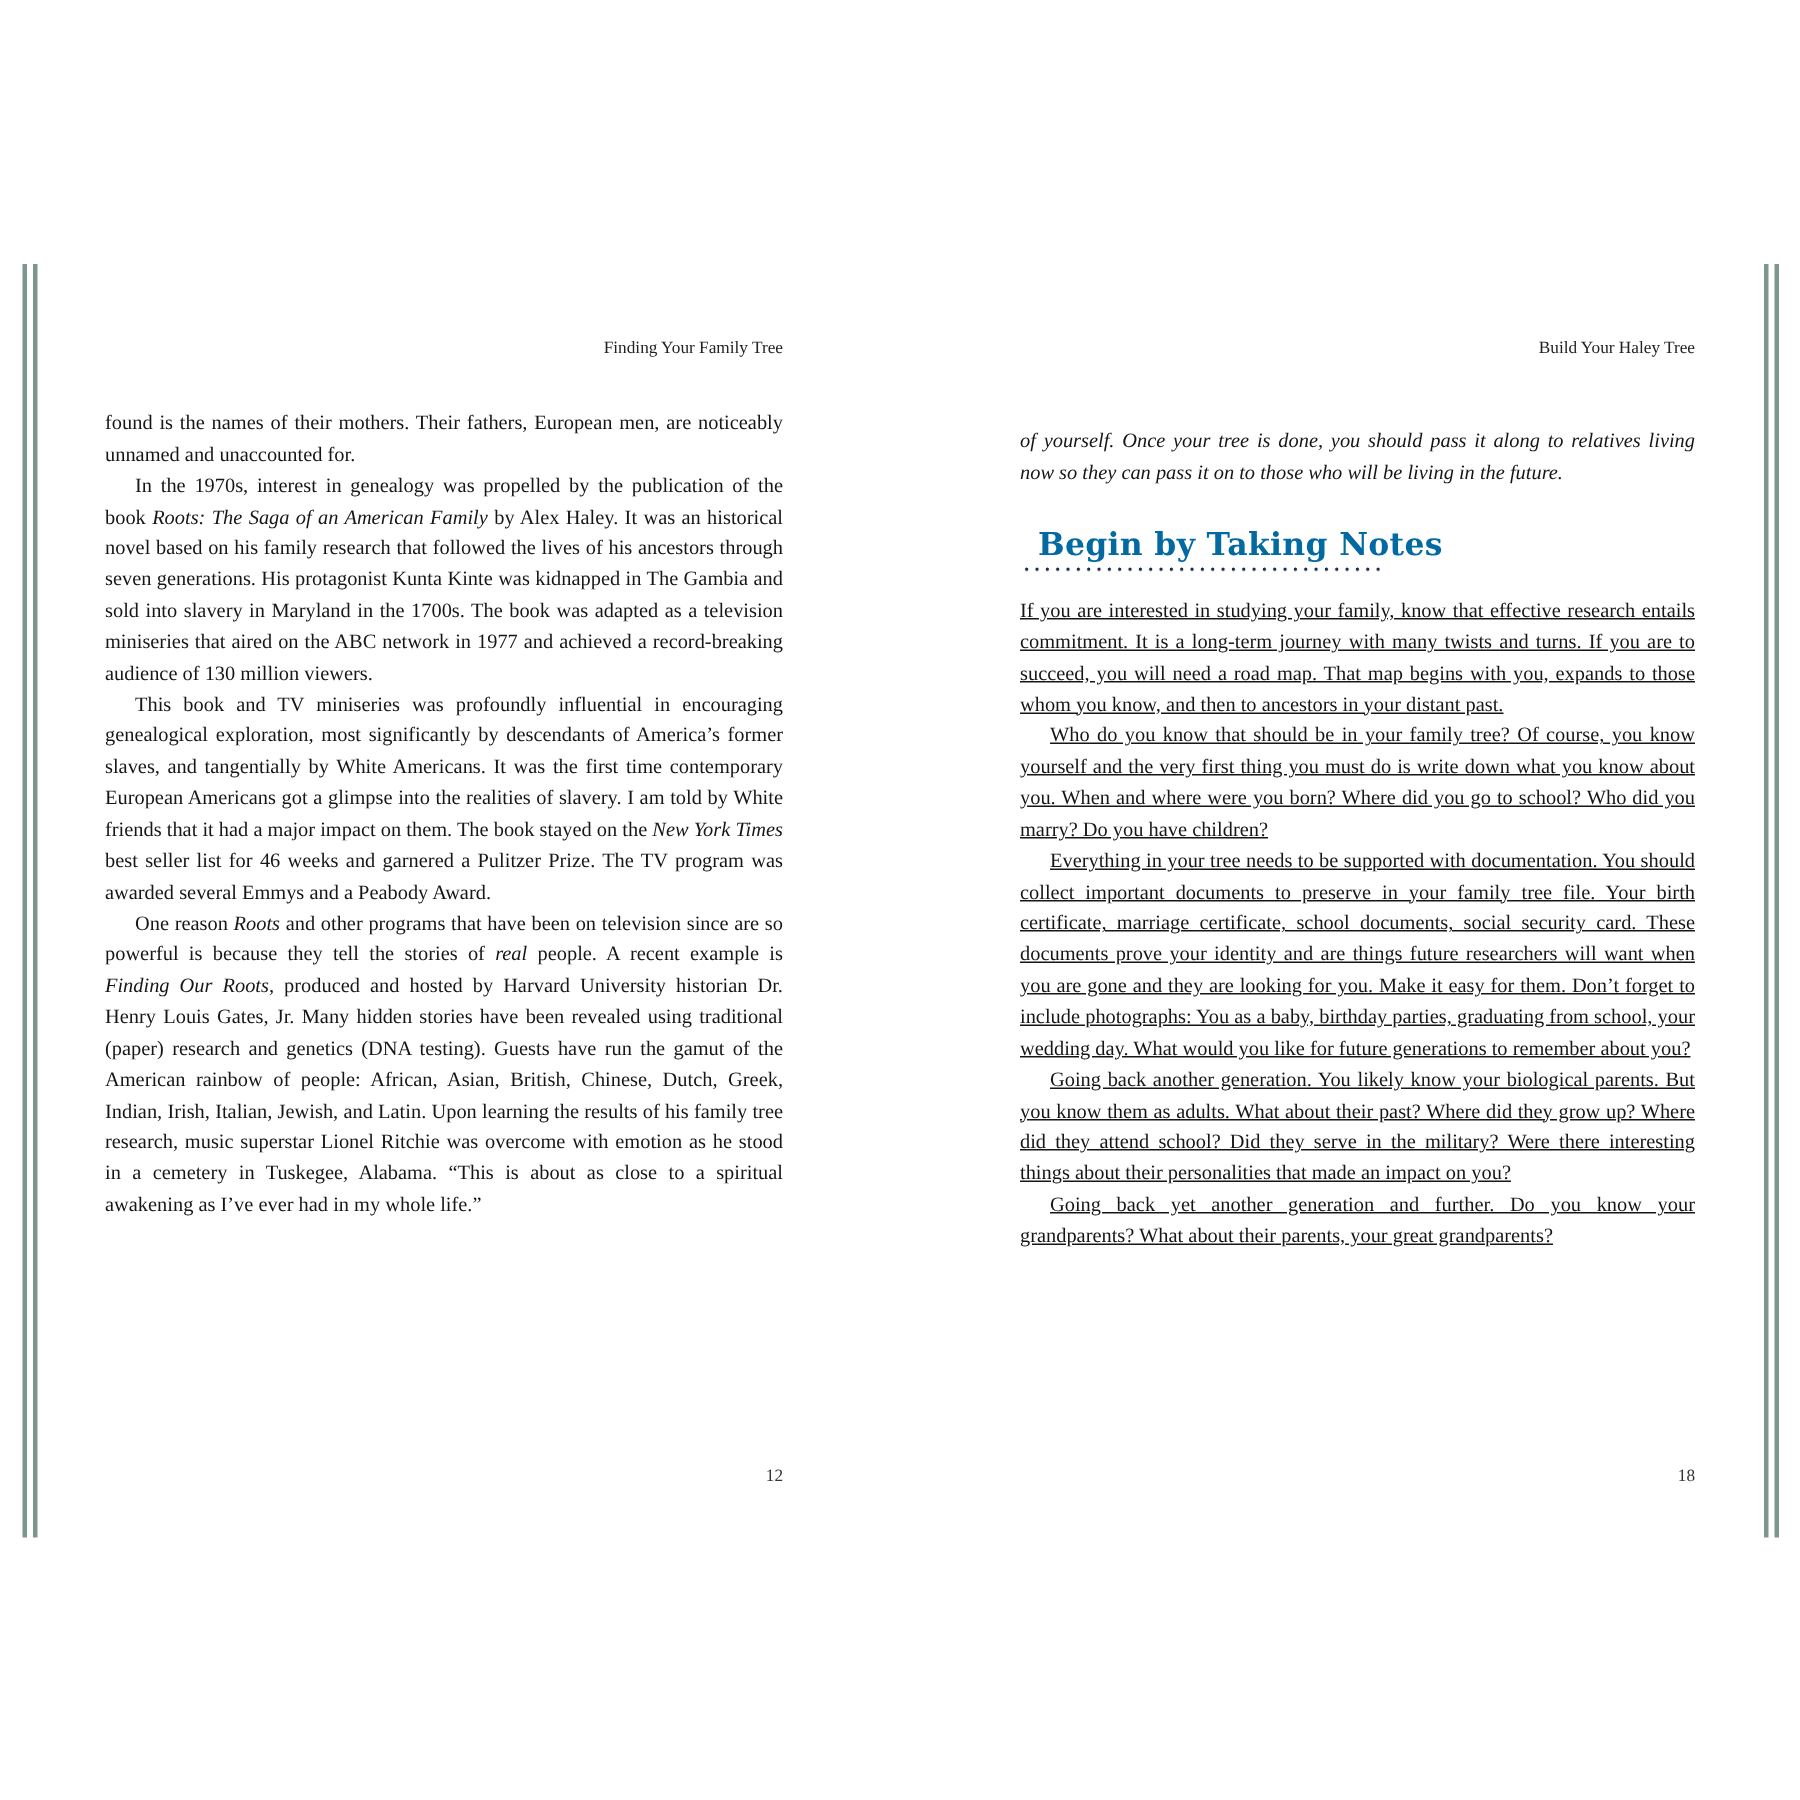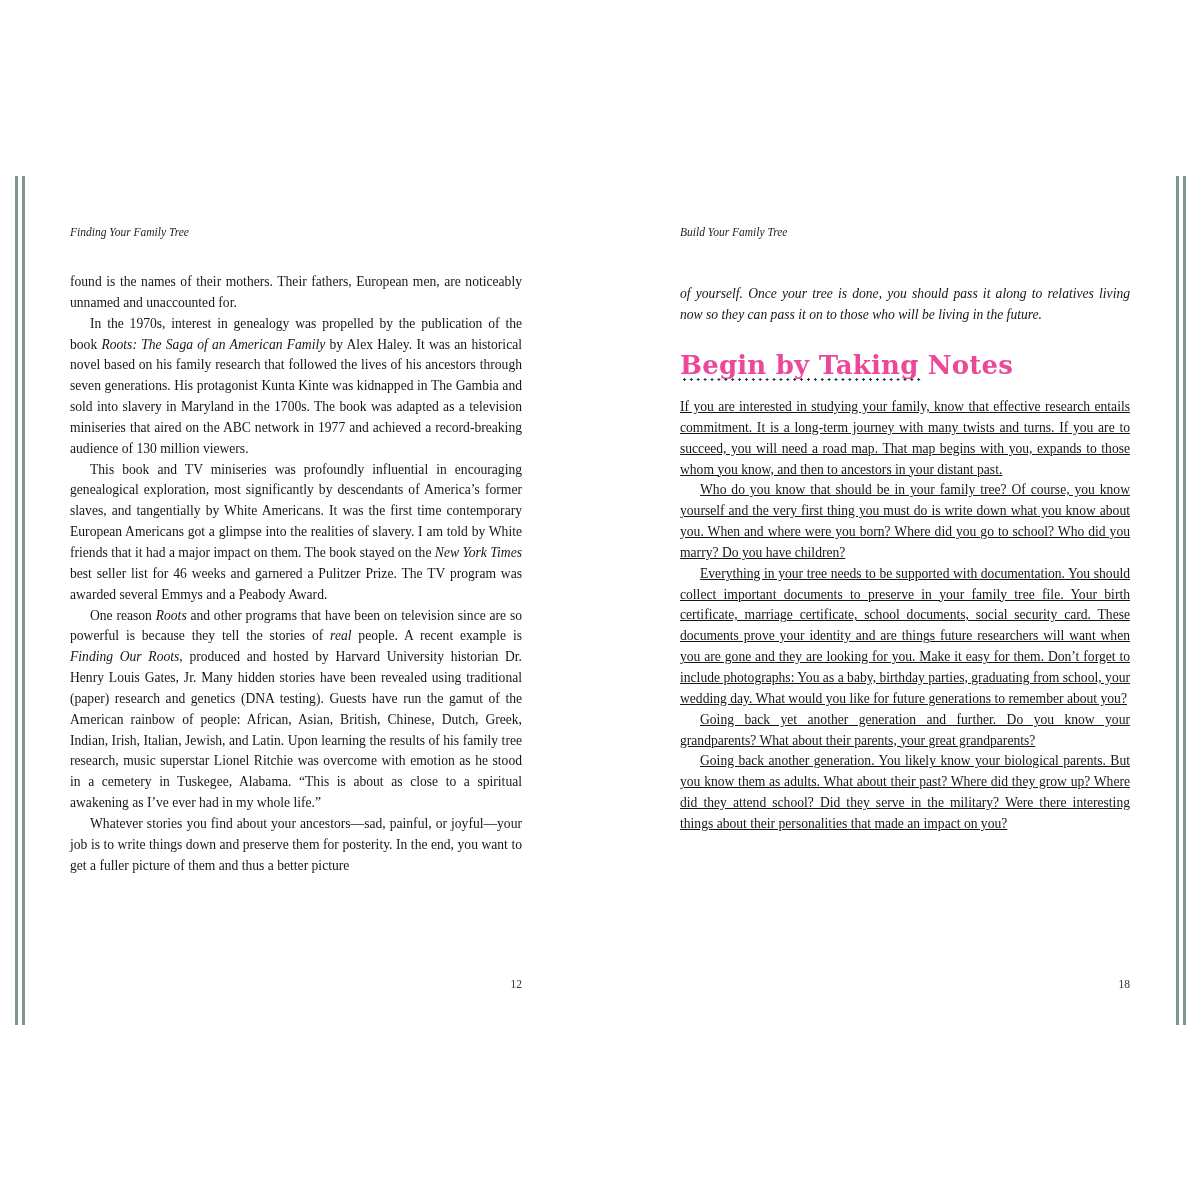--- a/index.html
+++ b/index.html
@@ -9,34 +9,34 @@
   }
   .rule { position: absolute; top: 176px; height: 849px; width: 3px; background: #7d9690; }
   .rule.l1 { left: 15px; } .rule.l2 { left: 22px; }
   .rule.r1 { left: 1176px; } .rule.r2 { left: 1183px; }
 
   .page { position: absolute; top: 0; }
   .page.left { left: 70px; width: 452px; }
   .page.right { left: 680px; width: 450px; }
 
   .running-head {
-    position: absolute; top: 226px; width: 100%; text-align: left;
-    font-style: italic; font-size: 11.5px; color: #222;
+    position: absolute; top: 226px; width: 100%; text-align: right;
+    font-size: 11.5px; color: #222;
   }
   .body-text { position: absolute; width: 100%; font-size: 13.6px; line-height: 20.85px; }
   .page.left .body-text { top: 272px; font-family: Liberation Serif, serif; }
   .page.right .body-text.top { top: 284px; font-style: italic; }
   .page.right .body-text.main { top: 397px; text-decoration: underline; }
   .body-text p { margin: 0; text-align: justify; }
   .body-text p.indent { text-indent: 20px; }
   .body-text em { font-style: italic; }
 
   .section-heading {
-    position: absolute; top: 350px; left: 0;
-    font-family: "DejaVu Serif", serif; font-weight: bold; font-size: 26px; color: #ec4899;
+    position: absolute; top: 350px; left: 12px;
+    font-family: "DejaVu Serif", serif; font-weight: bold; font-size: 21px; color: #0369a1;
     letter-spacing: 0.2px; white-space: nowrap;
   }
   .heading-dots {
     position: absolute; top: 378px; left: 1px; width: 240px; height: 3px;
     background-image: radial-gradient(circle, #1b2e4f 1.1px, transparent 1.3px);
     background-size: 6.9px 3px; background-repeat: repeat-x;
   }
   .folio { position: absolute; top: 978px; width: 100%; text-align: right; font-size: 11.5px; color: #333; }
 </style>
 </head>
@@ -47,33 +47,32 @@
 <div class="rule r1"></div>
 <div class="rule r2"></div>
 
 <div class="page left">
   <div class="running-head">Finding Your Family Tree</div>
   <div class="body-text">
     <p>found is the names of their mothers. Their fathers, European men, are noticeably unnamed and unaccounted for.</p>
     <p class="indent"><span>In the 1970s, interest in genealogy was propelled by the publication of the book </span><em>Roots: The Saga of an American Family</em><span> by Alex Haley. It was an historical novel based on his family research that followed the lives of his ancestors through seven generations. His protagonist Kunta Kinte was kidnapped in The Gambia and sold into slavery in Maryland in the 1700s. The book was adapted as a television miniseries that aired on the ABC network in 1977 and achieved a record-breaking audience of 130 million viewers.</span></p>
     <p class="indent"><span>This book and TV miniseries was profoundly influential in encouraging genealogical exploration, most significantly by descendants of America’s former slaves, and tangentially by White Americans. It was the first time contemporary European Americans got a glimpse into the realities of slavery. I am told by White friends that it had a major impact on them. The book stayed on the </span><em>New York Times</em><span> best seller list for 46 weeks and garnered a Pulitzer Prize. The TV program was awarded several Emmys and a Peabody Award.</span></p>
     <p class="indent"><span>One reason </span><em>Roots</em><span> and other programs that have been on television since are so powerful is because they tell the stories of </span><em>real</em><span> people. A recent example is </span><em>Finding Our Roots</em><span>, produced and hosted by Harvard University historian Dr. Henry Louis Gates, Jr. Many hidden stories have been revealed using traditional (paper) research and genetics (DNA testing). Guests have run the gamut of the American rainbow of people: African, Asian, British, Chinese, Dutch, Greek, Indian, Irish, Italian, Jewish, and Latin. Upon learning the results of his family tree research, music superstar Lionel Ritchie was overcome with emotion as he stood in a cemetery in Tuskegee, Alabama. “This is about as close to a spiritual awakening as I’ve ever had in my whole life.”</span></p>
-    <p class="indent">Whatever stories you find about your ancestors—sad, painful, or joyful—your job is to write things down and preserve them for posterity. In the end, you want to get a fuller picture of them and thus a better picture</p>
   </div>
   <div class="folio">12</div>
 </div>
 
 <div class="page right">
-  <div class="running-head">Build Your Family Tree</div>
+  <div class="running-head">Build Your Haley Tree</div>
   <div class="body-text top">
     <p>of yourself. Once your tree is done, you should pass it along to relatives living now so they can pass it on to those who will be living in the future.</p>
   </div>
   <div class="section-heading">Begin by Taking Notes</div>
   <div class="heading-dots"></div>
   <div class="body-text main">
     <p>If you are interested in studying your family, know that effective research entails commitment. It is a long-term journey with many twists and turns. If you are to succeed, you will need a road map. That map begins with you, expands to those whom you know, and then to ancestors in your distant past.</p>
     <p class="indent">Who do you know that should be in your family tree? Of course, you know yourself and the very first thing you must do is write down what you know about you. When and where were you born? Where did you go to school? Who did you marry? Do you have children?</p>
     <p class="indent">Everything in your tree needs to be supported with documentation. You should collect important documents to preserve in your family tree file. Your birth certificate, marriage certificate, school documents, social security card. These documents prove your identity and are things future researchers will want when you are gone and they are looking for you. Make it easy for them. Don’t forget to include photographs: You as a baby, birthday parties, graduating from school, your wedding day. What would you like for future generations to remember about you?</p>
+    <p class="indent">Going back another generation. You likely know your biological parents. But you know them as adults. What about their past? Where did they grow up? Where did they attend school? Did they serve in the military? Were there interesting things about their personalities that made an impact on you?</p>
     <p class="indent">Going back yet another generation and further. Do you know your grandparents? What about their parents, your great grandparents?</p>
-    <p class="indent">Going back another generation. You likely know your biological parents. But you know them as adults. What about their past? Where did they grow up? Where did they attend school? Did they serve in the military? Were there interesting things about their personalities that made an impact on you?</p>
   </div>
   <div class="folio">18</div>
 </div>
 
 </body></html>

